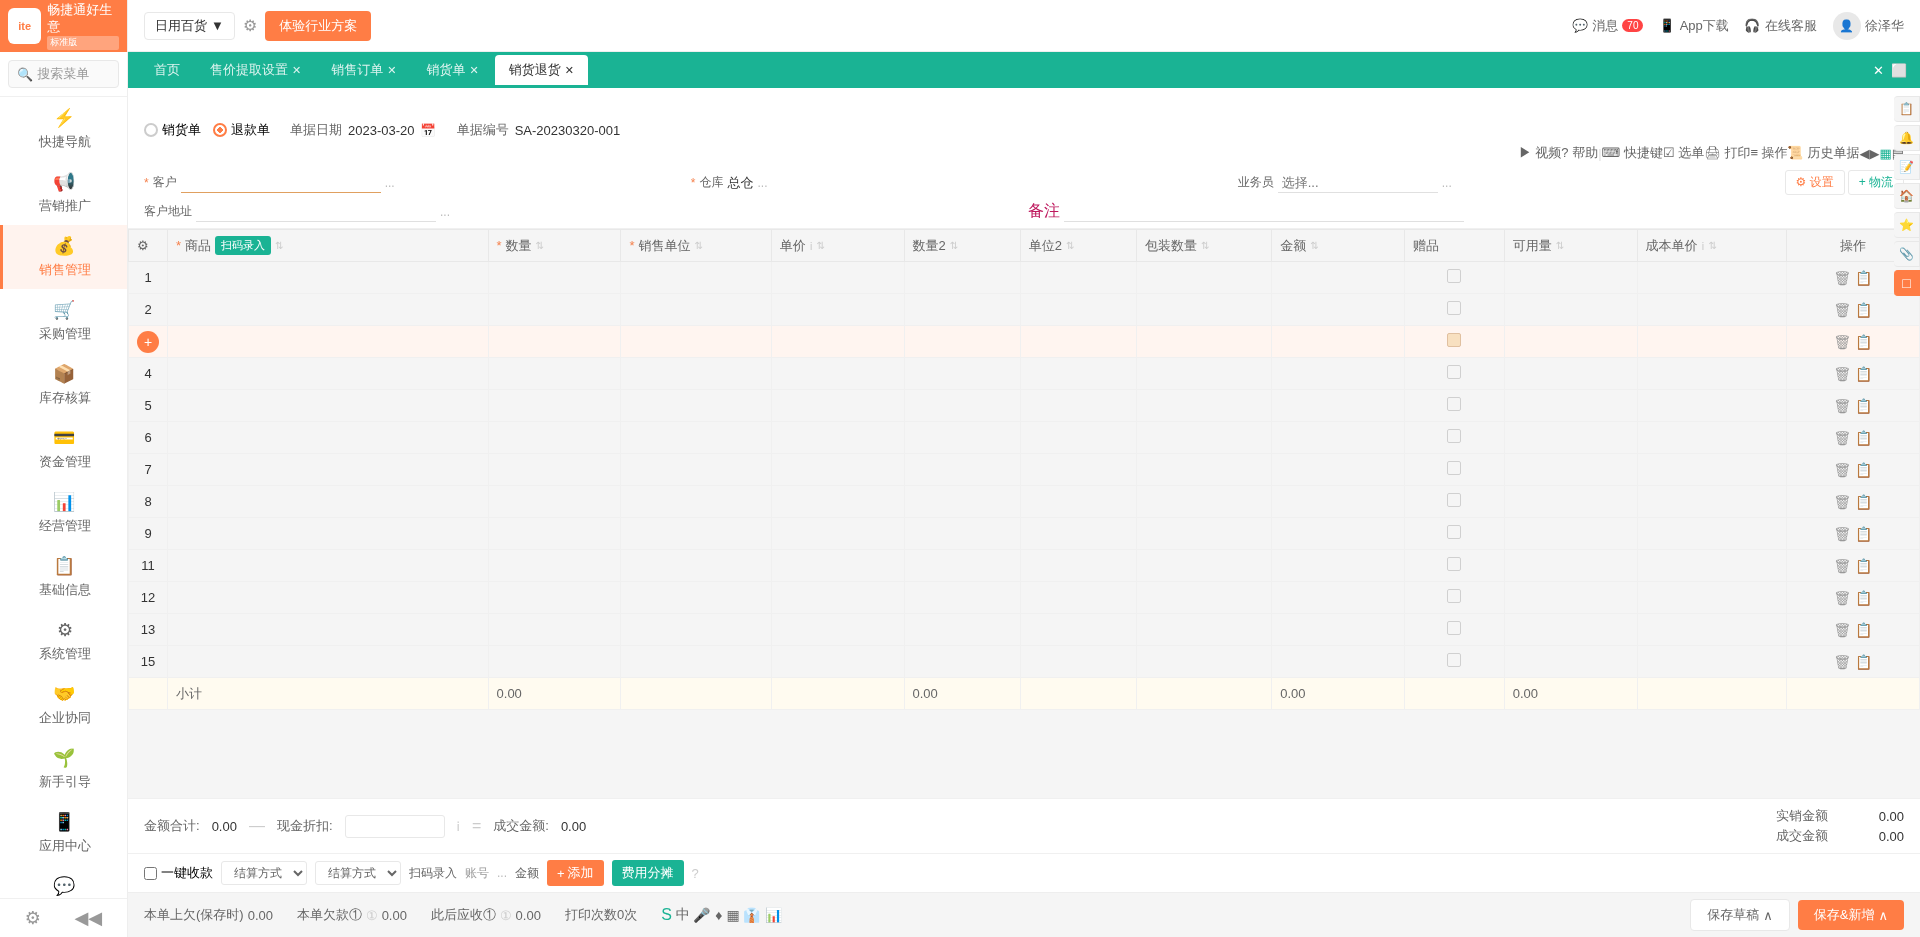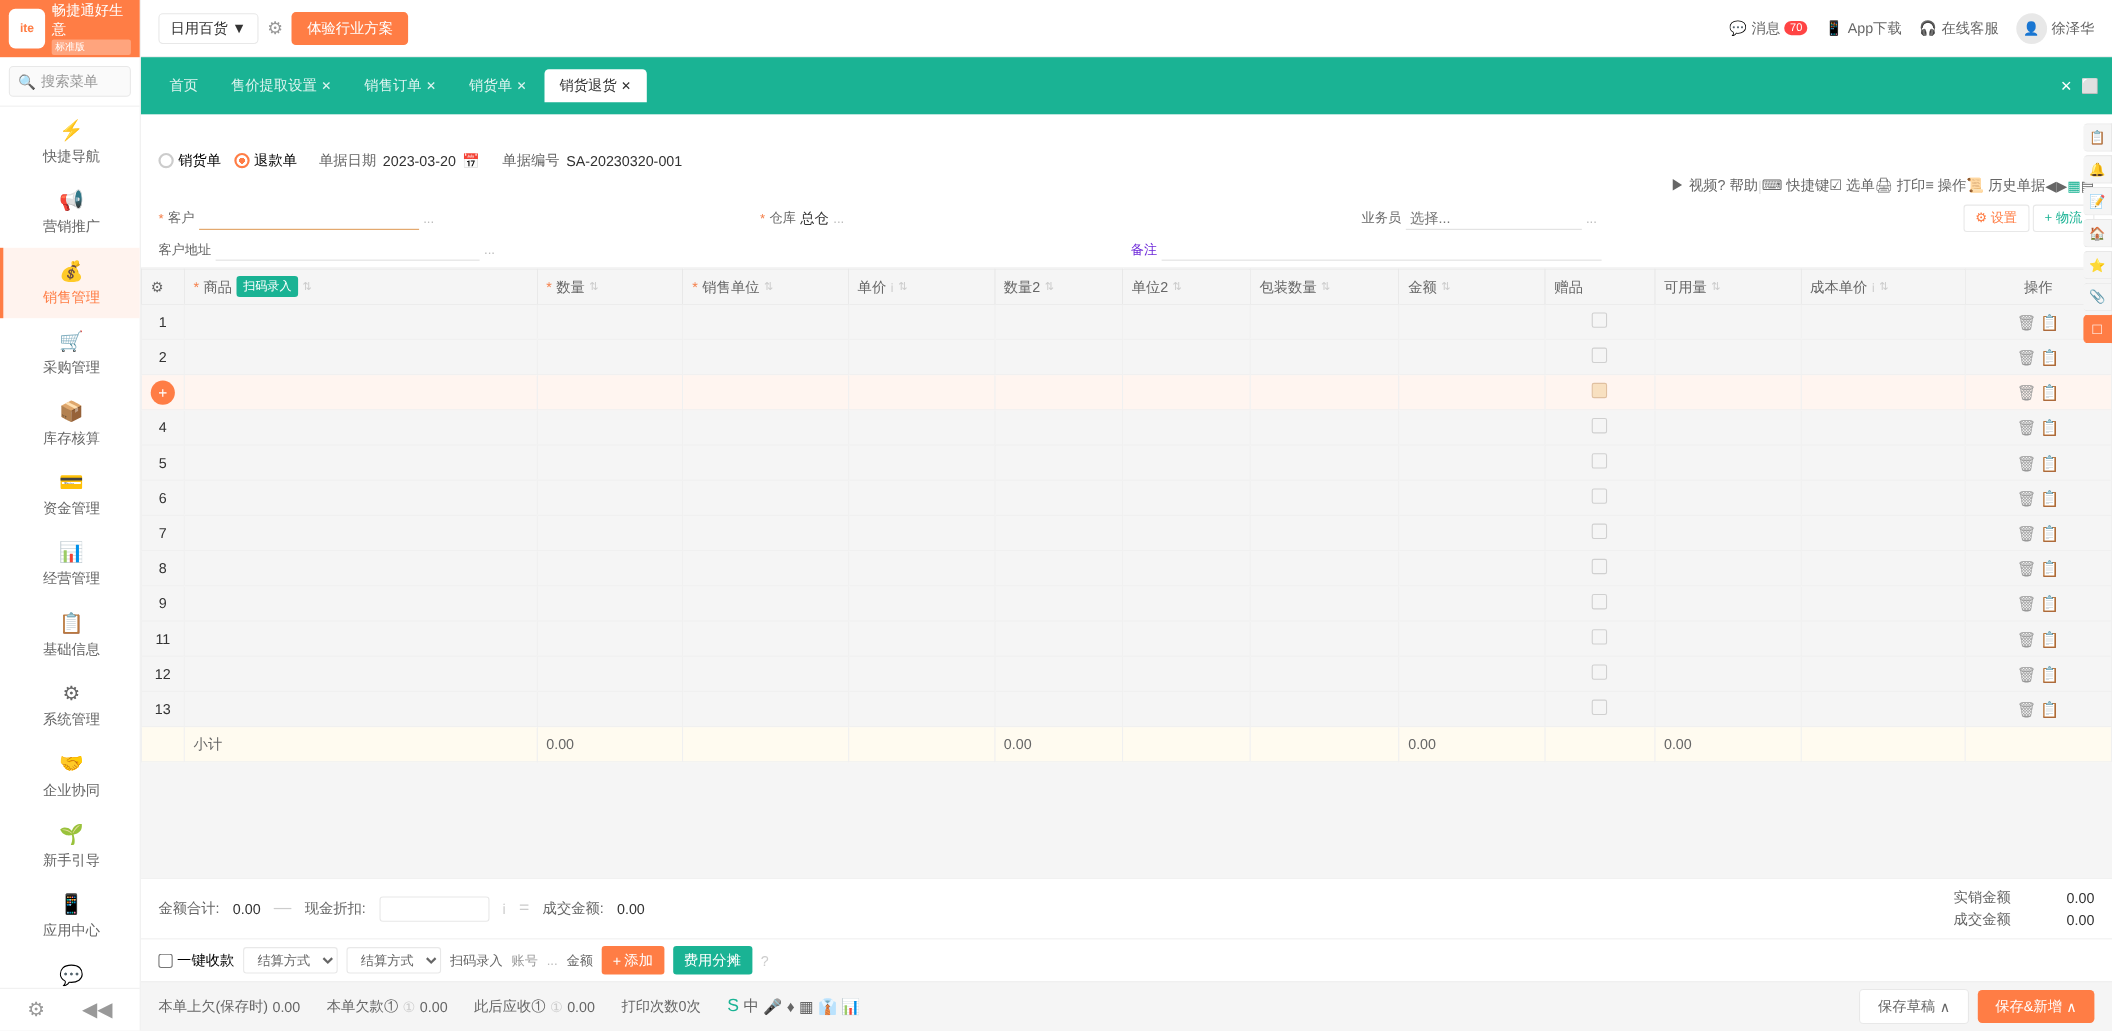--- a/index.html
+++ b/index.html
@@ -29,21 +29,21 @@
     .topbar-left { display: flex; align-items: center; gap: 8px; flex: 1; }
     .topbar-dropdown { display: flex; align-items: center; gap: 4px; padding: 4px 10px; border: 1px solid #e8e8e8; border-radius: 4px; cursor: pointer; color: #333; background: #fff; }
     .topbar-settings { color: #999; cursor: pointer; font-size: 16px; }
     .topbar-experience { background: #ff7d45; color: #fff; border: none; border-radius: 4px; padding: 6px 14px; cursor: pointer; font-size: 13px; }
     .topbar-right { display: flex; align-items: center; gap: 16px; }
     .topbar-right-item { display: flex; align-items: center; gap: 4px; cursor: pointer; color: #666; font-size: 13px; }
     .badge { background: #ff4444; color: #fff; border-radius: 10px; padding: 1px 5px; font-size: 10px; }
     .avatar { width: 28px; height: 28px; background: #e8e8e8; border-radius: 50%; display: flex; align-items: center; justify-content: center; font-size: 12px; }
 
     
-    .tabs { background: #1ab394; display: flex; align-items: center; padding: 0 12px; height: 52px; gap: 2px; }
+    .tabs { background: #1ab394; display: flex; align-items: center; padding: 0 12px; height: 36px; gap: 2px; }
     .tab { padding: 6px 14px; color: rgba(255,255,255,0.85); cursor: pointer; border-radius: 4px 4px 0 0; font-size: 13px; display: flex; align-items: center; gap: 4px; }
     .tab.active { background: #fff; color: #333; }
     .tab-close { font-size: 11px; color: inherit; }
     .tab-spacer { flex: 1; }
     .tab-actions { display: flex; gap: 8px; align-items: center; color: #fff; font-size: 16px; cursor: pointer; }
     .radio-group { display: flex; gap: 12px; align-items: center; }
     .radio-item { display: flex; align-items: center; gap: 4px; cursor: pointer; }
     .radio-circle { width: 14px; height: 14px; border: 2px solid #ccc; border-radius: 50%; }
     .radio-circle.checked { border-color: #ff7d45; background: radial-gradient(circle, #ff7d45 40%, transparent 40%); }
     .form-field { display: flex; align-items: center; gap: 6px; color: #666; }
@@ -299,21 +299,21 @@
         </div>
       </div>
 
       <div style="display:flex;align-items:center;gap:8px;">
         <div style="display:flex;align-items:center;gap:4px;flex:1;">
           <span style="color:#666;font-size:12px;">客户地址</span>
           <input type="text" style="border-top: none; border-right: none; border-left: none; border-image: initial; border-bottom: 1px solid rgb(224, 224, 224); padding: 2px 4px; width: 240px; background: transparent; outline: none;">
           <span style="color:#bbb;font-size:12px;cursor:pointer;">...</span>
         </div>
         <div style="display:flex;align-items:center;gap:4px;flex:1;">
-          <span style="color:#6d28d9;font-size:12px;">备注</span>
+          <span style="color:#be185d;font-size:16px;">备注</span>
           <input type="text" style="border-top: none; border-right: none; border-left: none; border-image: initial; border-bottom: 1px solid rgb(224, 224, 224); padding: 2px 4px; width: 400px; background: transparent; outline: none;">
         </div>
       </div>
     </div>
 
     <div class="table-container">
       <table class="data-table">
         <thead>
           <tr>
             <th class="col-gear">
@@ -615,20 +615,40 @@
               <td></td>
               <td class="checkbox-cell">
                 <div class="action-icons">
                   <span class="action-icon">🗑</span>
                   <span class="action-icon">📋</span>
                 </div>
               </td>
             </tr>
           <tr>
               <td class="row-num">13</td>
+              <td></td>
+              <td></td>
+              <td></td>
+              <td></td>
+              <td></td>
+              <td></td>
+              <td></td>
+              <td></td>
+              <td class="checkbox-cell"><div class="checkbox"></div></td>
+              <td></td>
+              <td></td>
+              <td class="checkbox-cell">
+                <div class="action-icons">
+                  <span class="action-icon">🗑</span>
+                  <span class="action-icon">📋</span>
+                </div>
+              </td>
+            </tr>
+          <tr>
+              <td class="row-num">15</td>
               <td></td>
               <td></td>
               <td></td>
               <td></td>
               <td></td>
               <td></td>
               <td></td>
               <td></td>
               <td class="checkbox-cell"><div class="checkbox"></div></td>
               <td></td>

